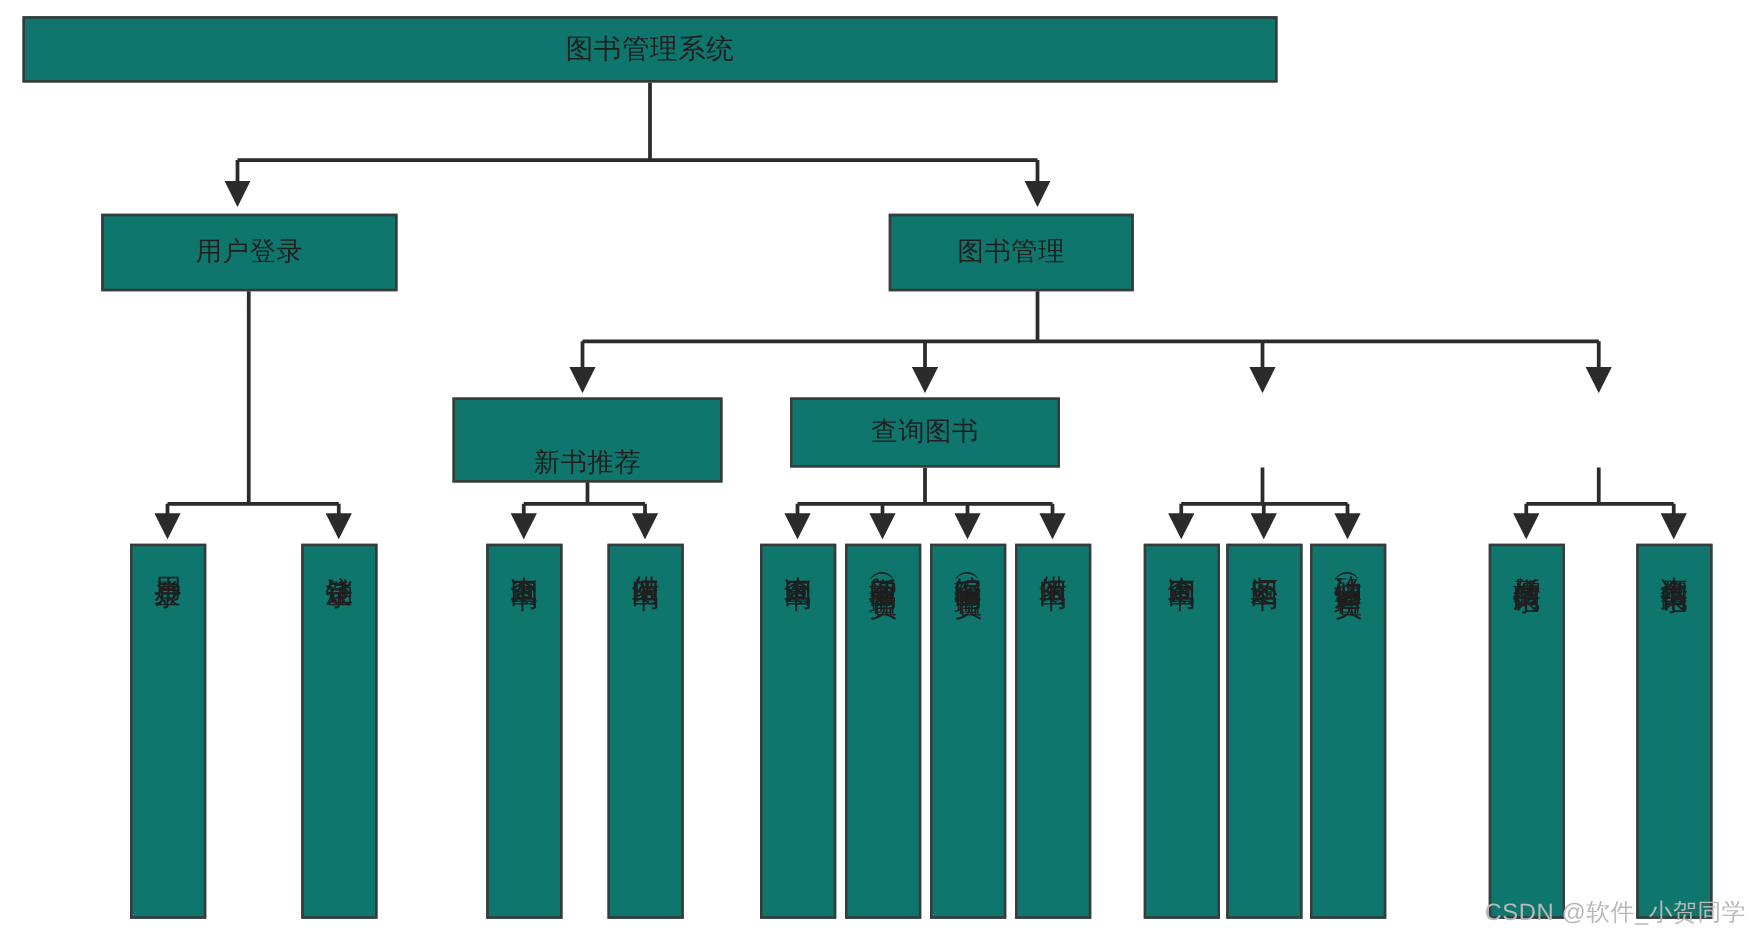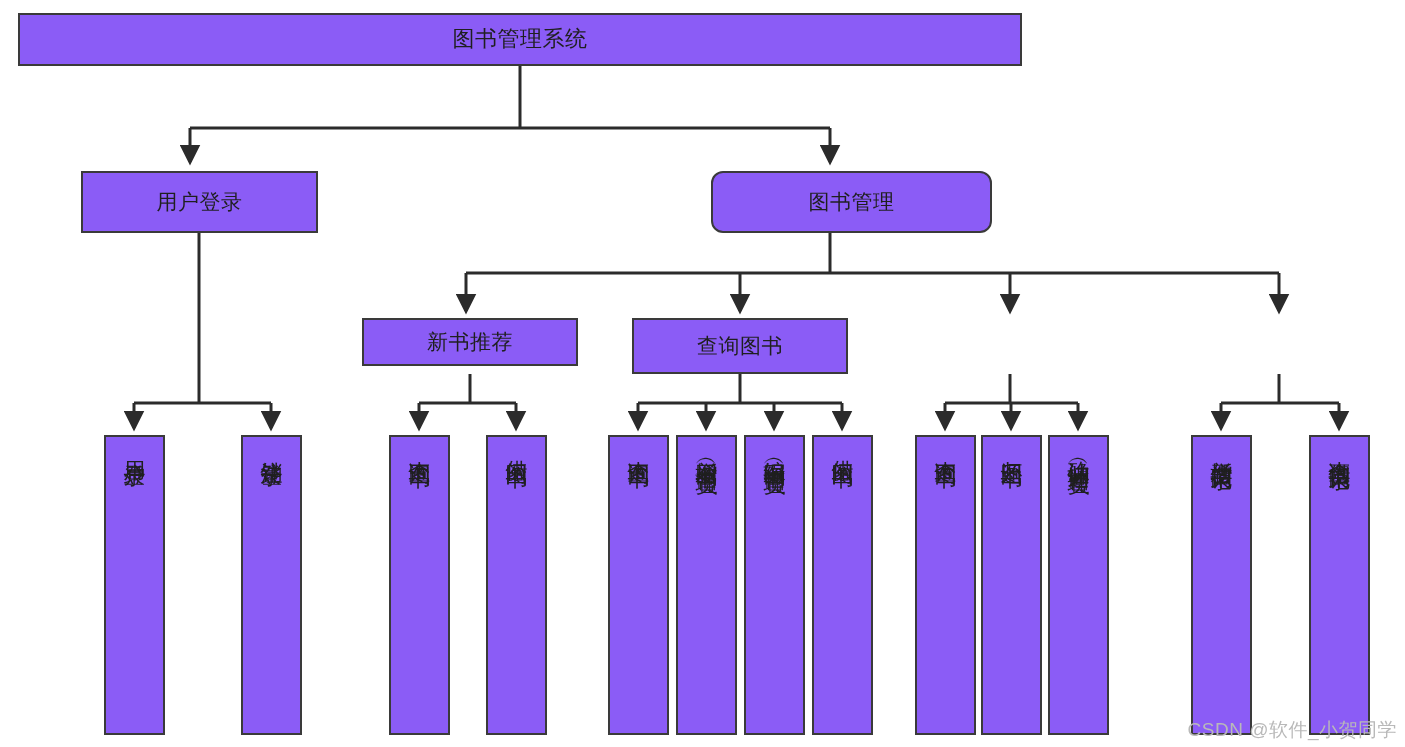--- a/index.html
+++ b/index.html
@@ -22,21 +22,21 @@
     left: 0;
     top: 0;
     width: 1405px;
     height: 747px;
     pointer-events: none;
   }
   .node {
     position: absolute;
     box-sizing: border-box;
     border: 2px solid #3a3a3a;
-    background: #8b5cf6;
+    background: #0f766e;
     display: flex;
     align-items: center;
     justify-content: center;
     color: #1f1f1f;
   }
   .node .label {
     text-align: center;
     line-height: 1.22;
     letter-spacing: 0.5px;
   }
@@ -126,25 +126,25 @@
   </svg>
 
   <div class="node h root" style="left:18px; top:13px; width:1004px; height:53px;">
     <span class="label">图书管理系统</span>
   </div>
 
   <div class="node h" style="left:81px; top:171px; width:237px; height:62px;">
     <span class="label">用户登录</span>
   </div>
 
-  <div class="node h" style="left:711px; top:171px; width:281px; height:62px;border-radius:12px;">
+  <div class="node h" style="left:711px; top:171px; width:196px; height:62px;">
     <span class="label">图书管理</span>
   </div>
 
-  <div class="node h" style="left:362px; top:318px; width:216px; height:48px;">
+  <div class="node h" style="left:362px; top:318px; width:216px; height:68px;align-items:flex-end;">
     <span class="label">新书推荐</span>
   </div>
 
   <div class="node h" style="left:632px; top:318px; width:216px; height:56px;">
     <span class="label">查询图书</span>
   </div>
 
 
 
   <div class="node v" style="left:104px; top:435px; width:61px; height:300px;">

